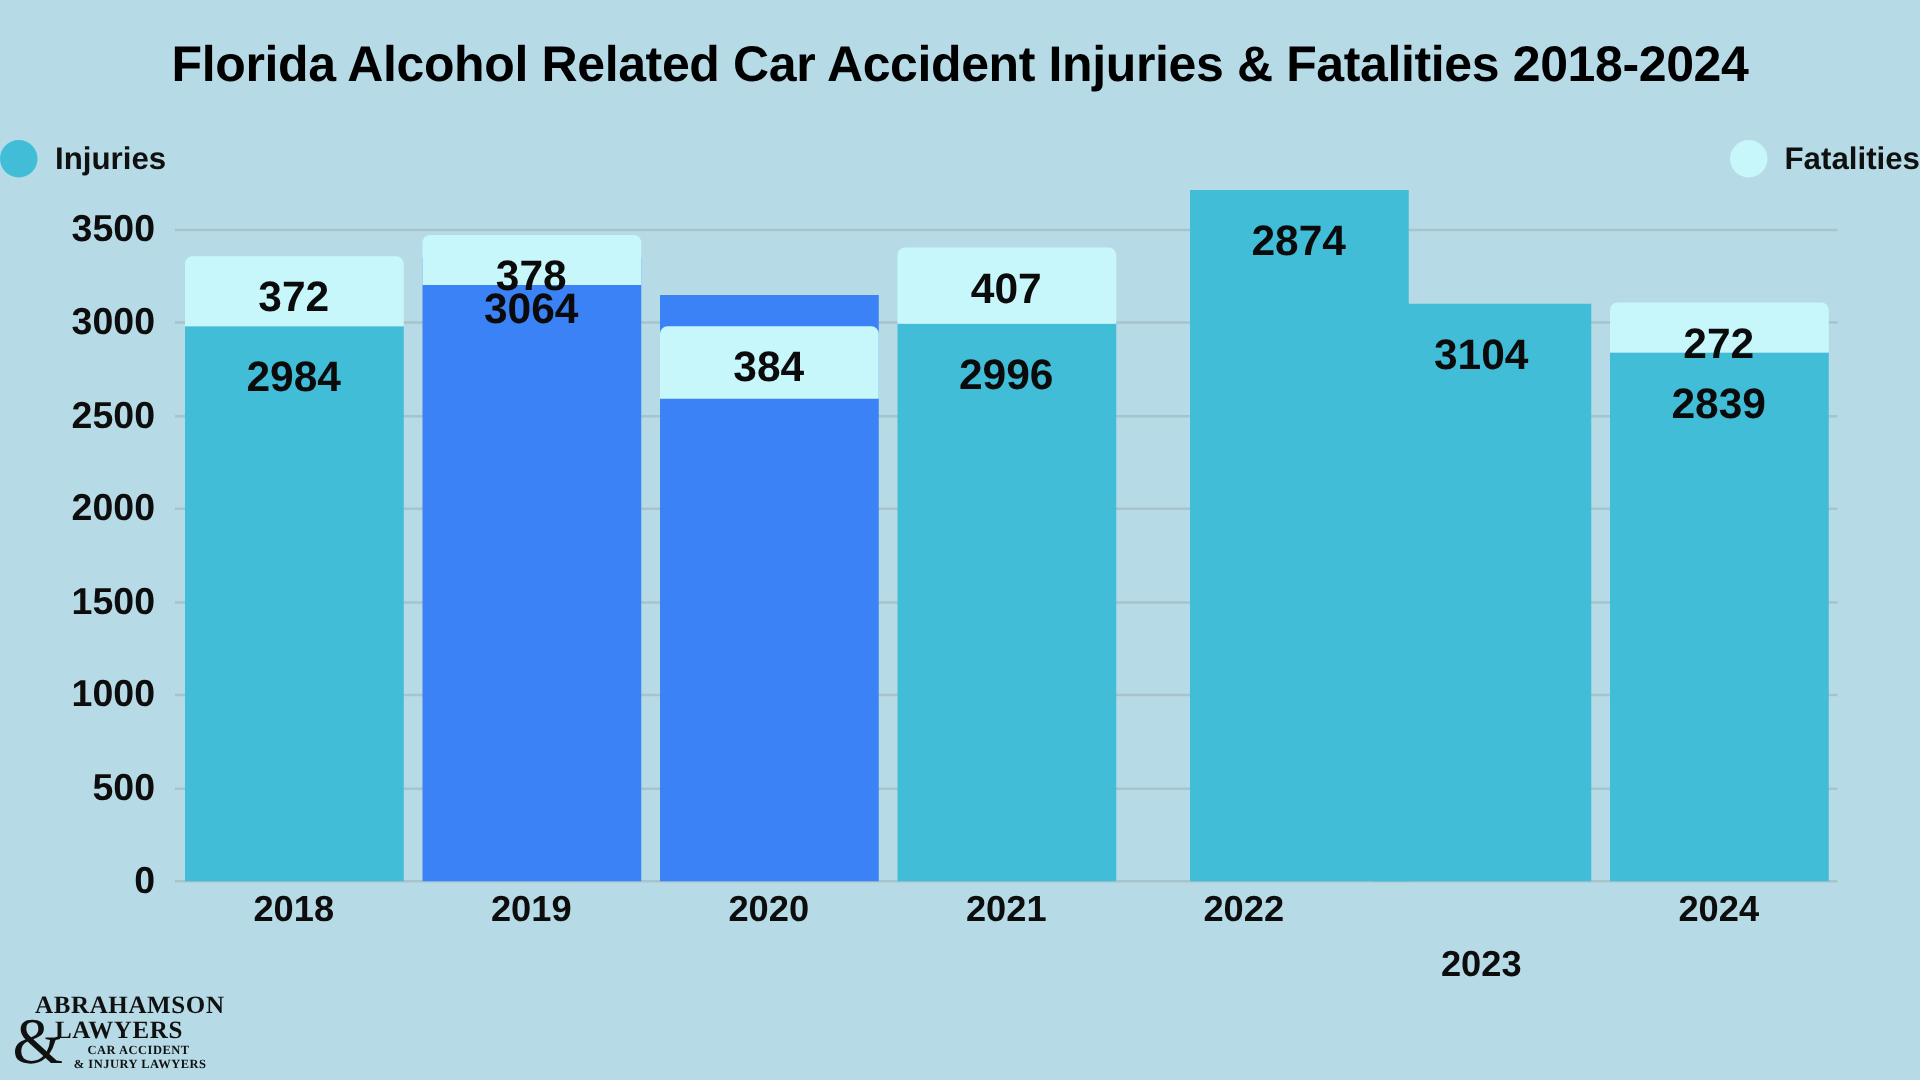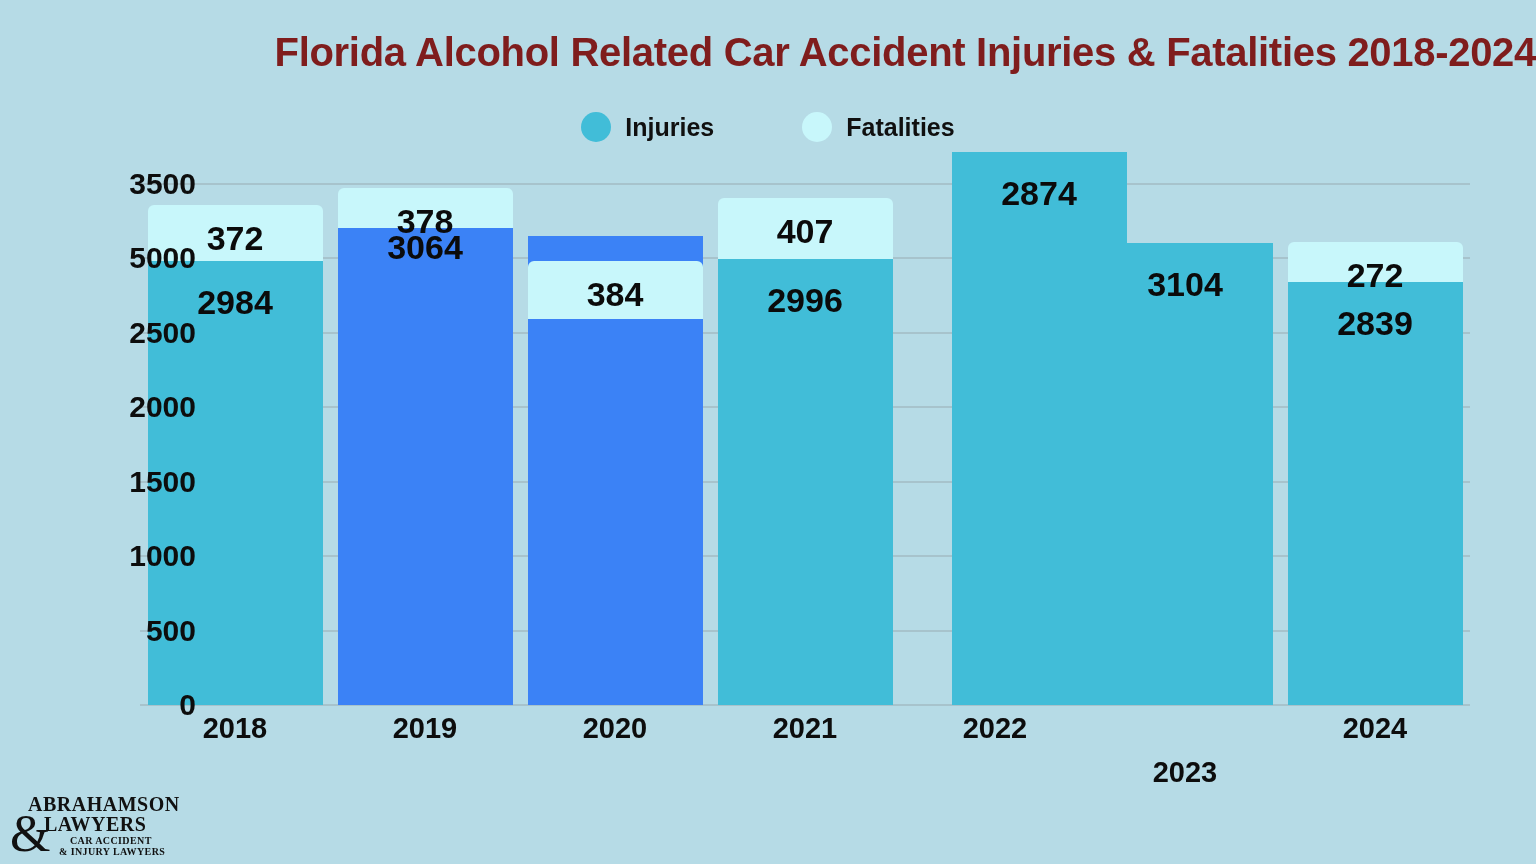--- a/index.html
+++ b/index.html
@@ -19,36 +19,36 @@
     position: absolute;
     inset: 0;
   }
 
   
   .chart-title {
     position: absolute;
     top: 30px;
     left: 0;
     width: 1536px;
-    text-align: right;
+    text-align: center;
     font-size: 40px;
     font-weight: bold;
-    color: #7f1d1d;
+    color: #000000;
     letter-spacing: -0.3px;
     white-space: nowrap;
   }
 
   
   .legend {
     position: absolute;
     top: 112px;
     left: 0;
     width: 1536px;
     display: flex;
-    justify-content: center;
+    justify-content: space-between;
     align-items: center;
     gap: 88px;
   }
   .legend-item {
     display: flex;
     align-items: center;
     gap: 14px;
   }
   .legend-swatch {
     width: 30px;
@@ -79,21 +79,21 @@
     position: absolute;
     left: 0;
     width: 100%;
     height: 2px;
     background: #a7c3cc;
   }
 
   
   .ytick {
     position: absolute;
-    right: 1340px;       
+    right: 1412px;       
     width: 110px;
     text-align: right;
     font-size: 30px;
     font-weight: bold;
     color: #0d0d0d;
     transform: translateY(-50%);
     line-height: 1;
   }
 
   
@@ -286,21 +286,21 @@
       </div>
   </div>
 
   <div id="yticks">
       <div class="ytick" style="top: 705px;">0</div>
       <div class="ytick" style="top: 630.571px;">500</div>
       <div class="ytick" style="top: 556.143px;">1000</div>
       <div class="ytick" style="top: 481.714px;">1500</div>
       <div class="ytick" style="top: 407.286px;">2000</div>
       <div class="ytick" style="top: 332.857px;">2500</div>
-      <div class="ytick" style="top: 258.429px;">5000</div>
+      <div class="ytick" style="top: 258.429px;">3000</div>
       <div class="ytick" style="top: 184px;">3500</div>
     </div>
   <div id="xticks">
       <div class="xtick" style="left: 147.5px; width: 175px;">2018</div>
       <div class="xtick" style="left: 337.5px; width: 175px;">2019</div>
       <div class="xtick" style="left: 527.5px; width: 175px;">2020</div>
       <div class="xtick" style="left: 717.5px; width: 175px;">2021</div>
       <div class="xtick" style="left: 907.5px; width: 175px;">2022</div>
       <div class="xtick" style="left: 1097.5px; width: 175px; margin-top: 44px;">2023</div>
       <div class="xtick" style="left: 1287.5px; width: 175px;">2024</div>

